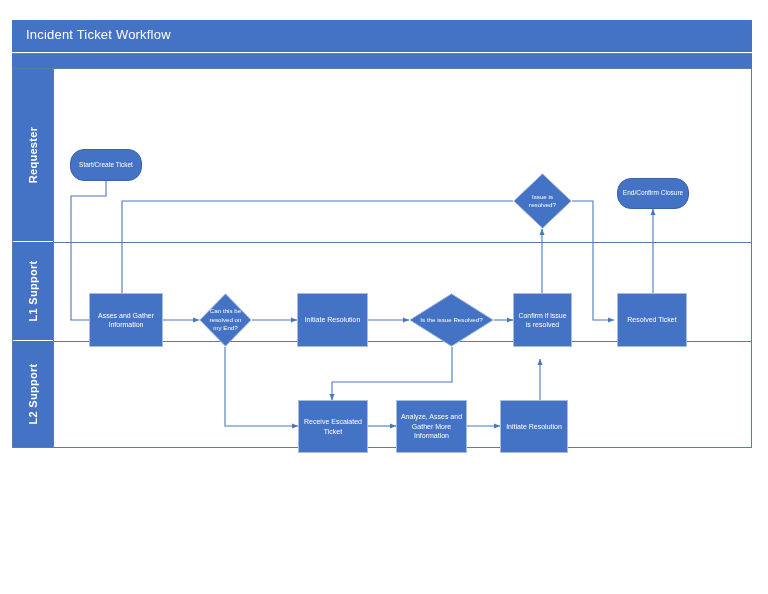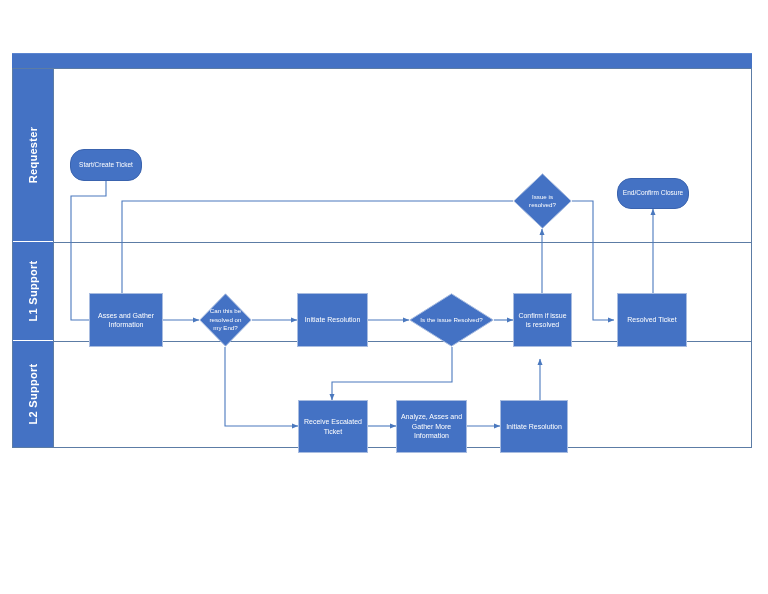--- a/index.html
+++ b/index.html
@@ -152,20 +152,23 @@
     height: 428px;
     pointer-events: none;
   }
 </style>
 </head>
 <body>
 
 <div id="canvas">
   <div class="diagram-frame">
 
+    <div class="title-bar">
+      <div class="title-text">Incident Ticket Workflow</div>
+    </div>
     <div class="title-sub"></div>
 
     <div class="lane-area">
 
       <div class="lane-label-strip" style="top:0px; height:173px;">
         <span class="lane-label-text">Requester</span>
       </div>
       <div class="lane-label-strip" style="top:173px; height:99px;">
         <span class="lane-label-text">L1 Support</span>
       </div>

